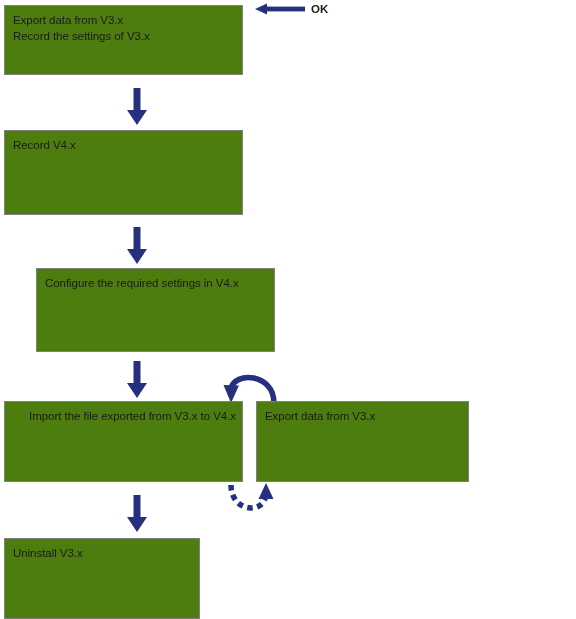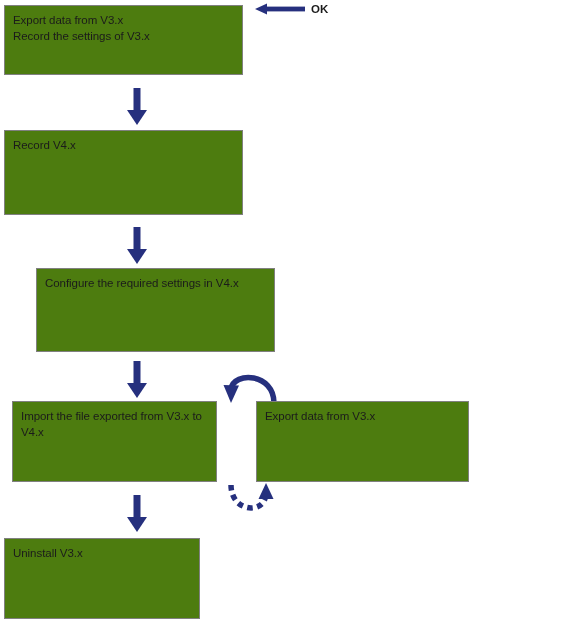--- a/index.html
+++ b/index.html
@@ -135,21 +135,21 @@
     </svg>
   </div>
 
   <div class="curve" style="left:216px; top:365px;">
     <svg width="72" height="40" viewBox="0 0 72 40">
       <path d="M 58,38 C 58,8 18,6 15,24" fill="none" stroke="#26307e" stroke-width="5.5" stroke-linecap="butt"></path>
       <polygon points="15,38 7.5,20 23,20.5" fill="#26307e"></polygon>
     </svg>
   </div>
 
-  <div class="pbox" style="left:12px; top:401px; width:205px; height:81px;">
+  <div class="pbox" style="left:4px; top:401px; width:239px; height:81px;text-align:right;">
     <div class="ptext">Import the file exported from V3.x to V4.x</div>
   </div>
 
   <div class="pbox" style="left:256px; top:401px; width:213px; height:81px;">
     <div class="ptext">Export data from V3.x</div>
   </div>
 
   <div class="curve" style="left:216px; top:483px;">
     <svg width="66" height="40" viewBox="0 0 66 40">
       <path d="M 15,2 C 15,30 50,32 50,10" fill="none" stroke="#26307e" stroke-width="5.5" stroke-dasharray="5.5 4.5" stroke-linecap="butt"></path>

